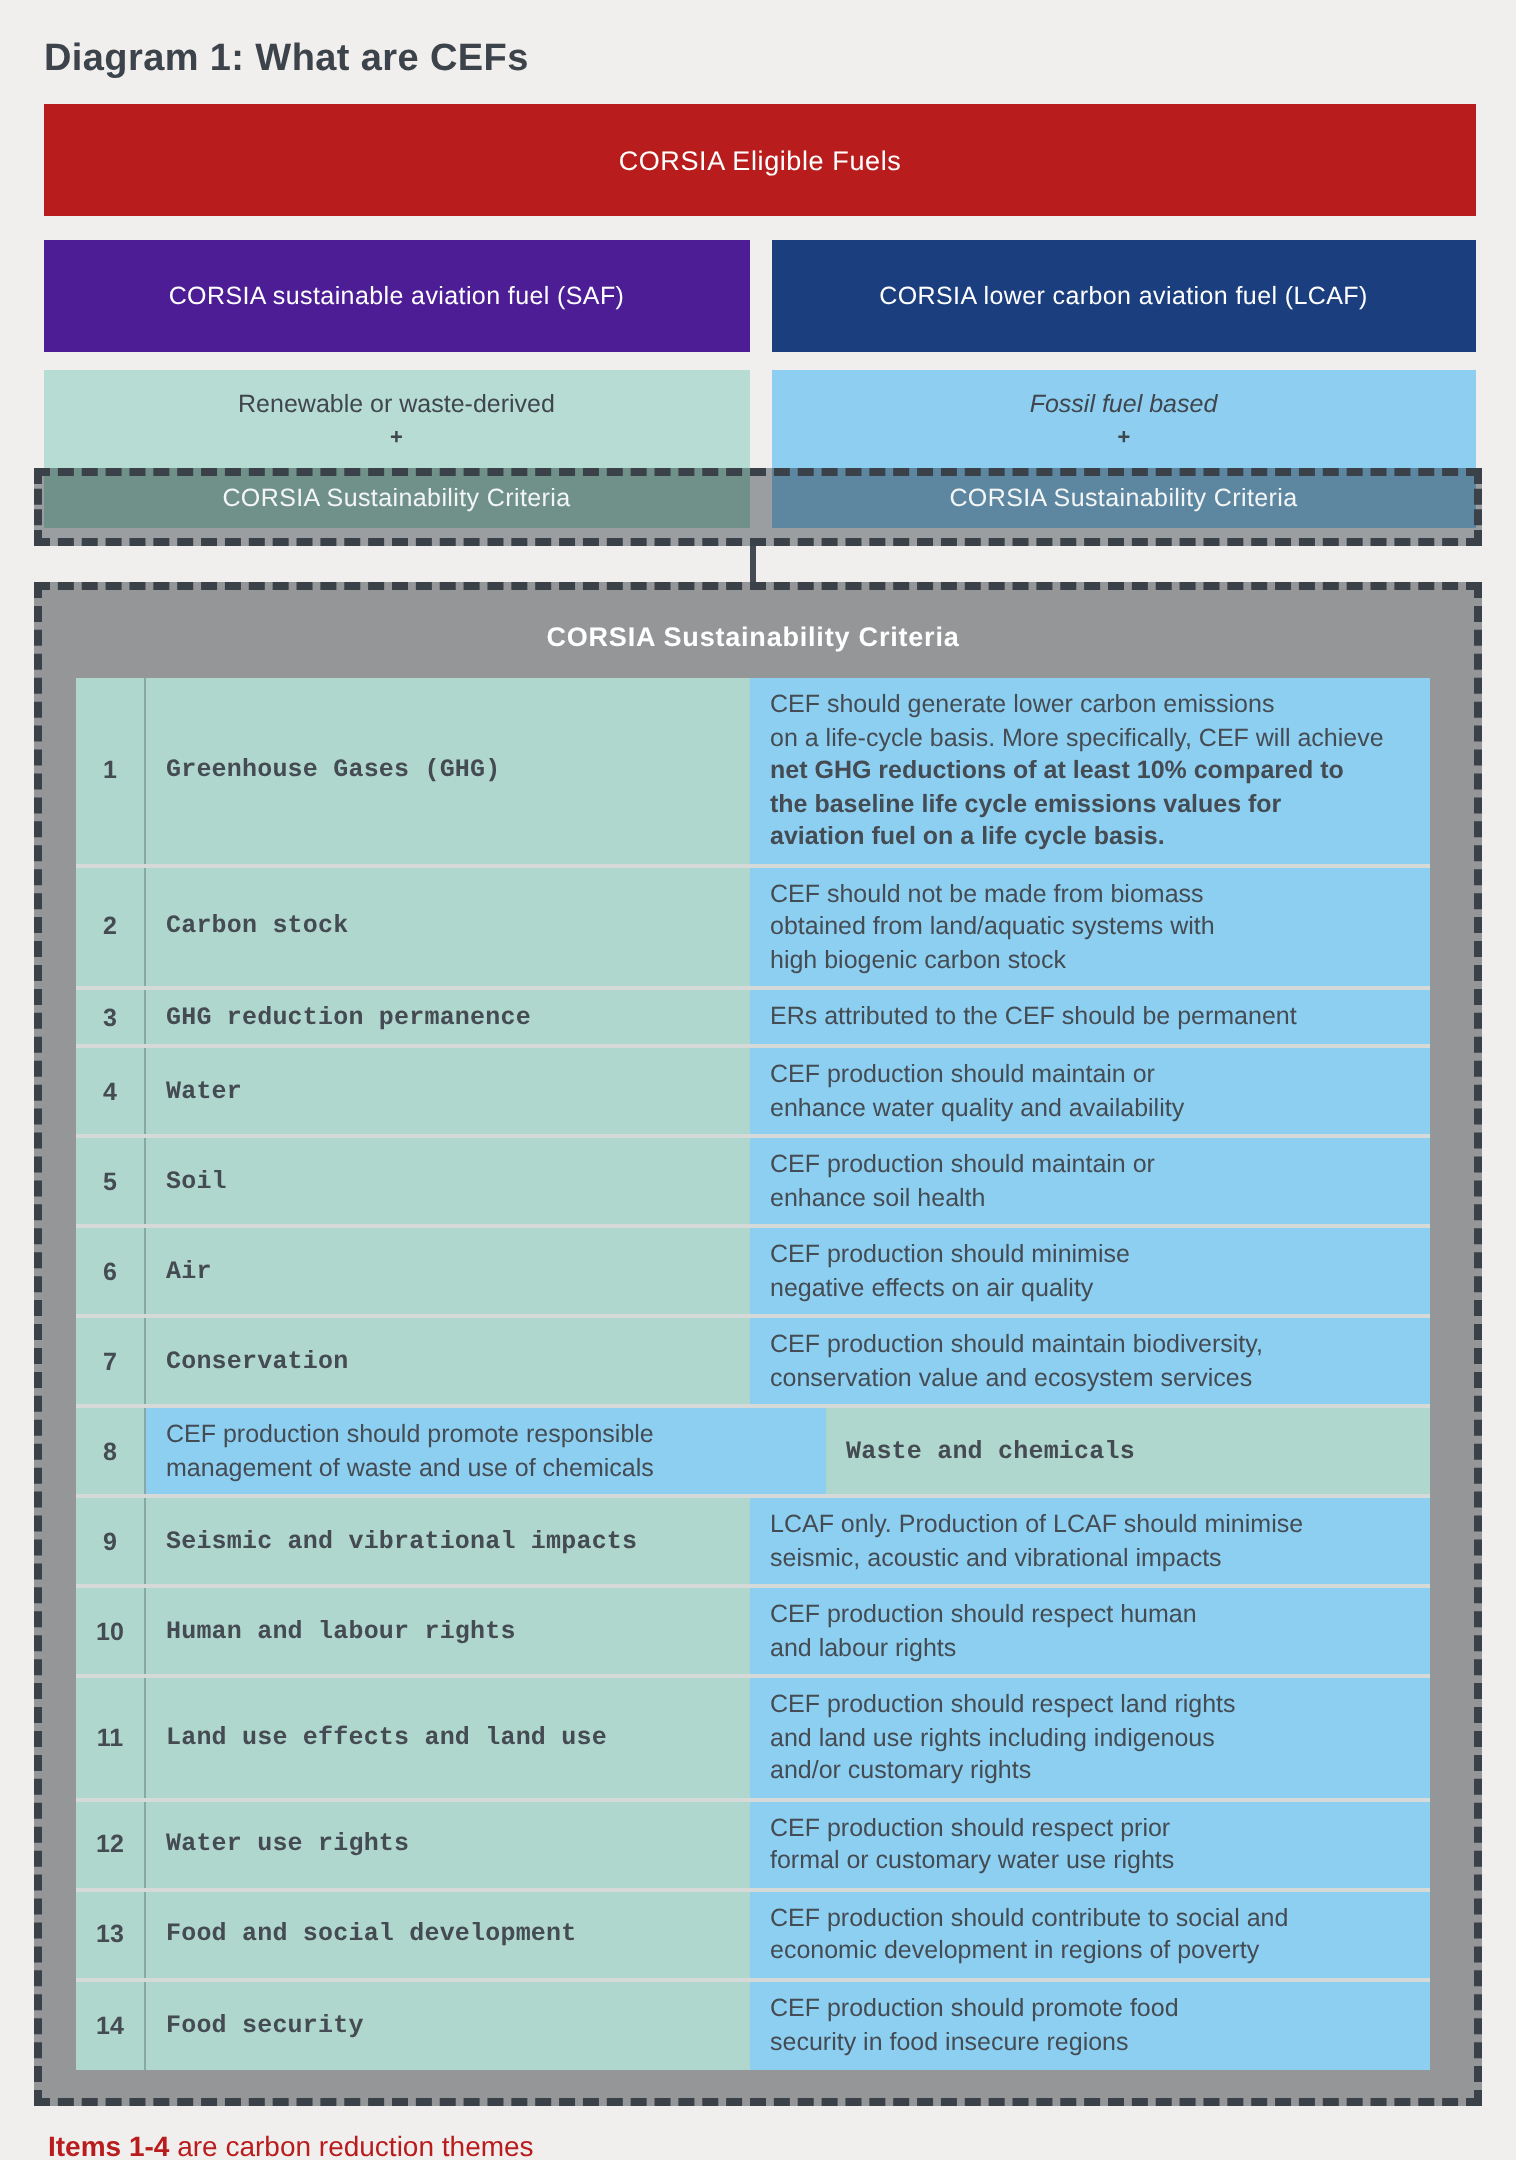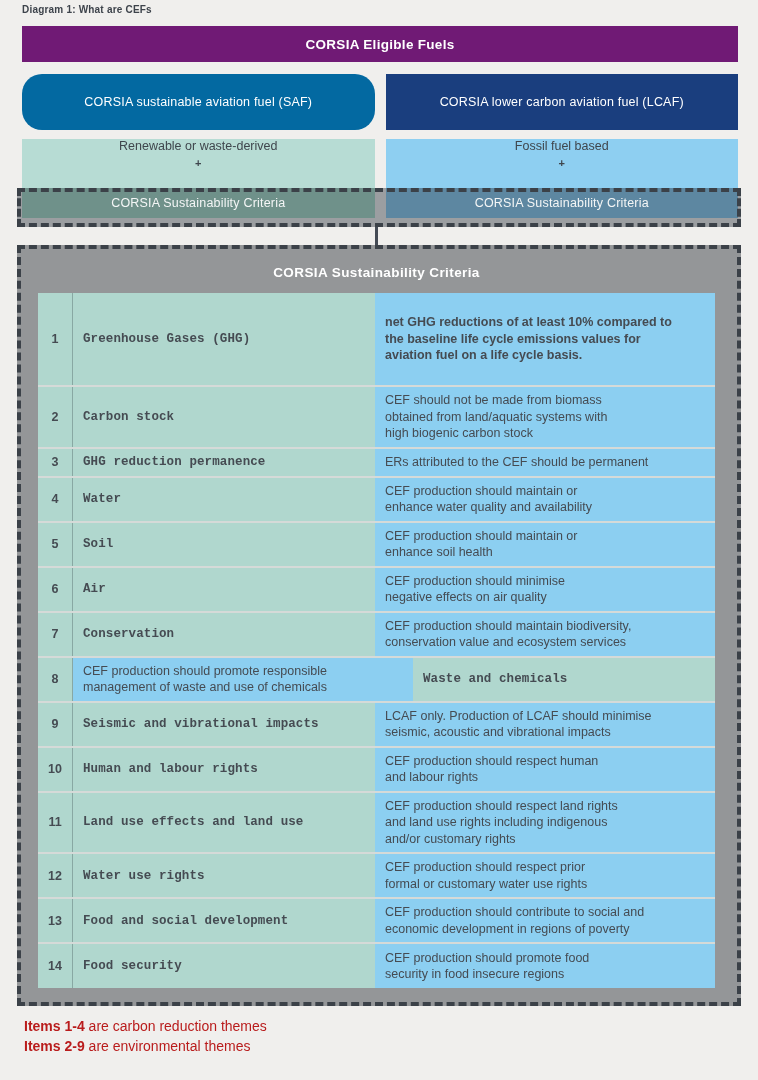--- a/index.html
+++ b/index.html
@@ -6,51 +6,51 @@
   html,body { background:#f0efed; }
   .page{
     position:relative; width:758px; height:1080px; overflow:hidden;
     background:#f0efed;
     font-family:"Liberation Sans","DejaVu Sans",sans-serif;
     color:#454b52;
   }
   .content{ padding:0 20px 0 22px; }
 
   .diagram-title{
-    margin-top:4px; font-size:10px; font-weight:700; color:#3d434b; letter-spacing:.2px;
+    margin-top:19px; font-size:19px; font-weight:700; color:#3d434b; letter-spacing:.2px;
   }
 
   .cef-header{
-    margin-top:11px; height:36px; background:#701a75;
+    margin-top:11px; height:56px; background:#b91c1c;
     display:flex; align-items:center; justify-content:center;
-    color:#fff; font-size:13.5px; font-weight:700; letter-spacing:.3px;
+    color:#fff; font-size:13.5px; font-weight:400; letter-spacing:.3px;
   }
 
   .branch-row{ margin-top:12px; display:flex; gap:11px; }
   .branch{
     flex:1; height:56px; display:flex; align-items:center; justify-content:center;
     color:#fff; font-size:12.5px; letter-spacing:.2px; text-align:center;
   }
-  .branch.saf{ background:#0369a1;border-radius:20px; }
+  .branch.saf{ background:#4c1d95; }
   .branch.lcaf{ background:#1a3e7e; }
 
   .upper-wrap{ position:relative; margin-top:9px; height:79px; }
   .band-backdrop{
     position:absolute; left:-5px; right:-3px; top:49px; height:39px;
     background:#9b9ea1; z-index:0;
   }
   .light-row{ position:relative; z-index:1; display:flex; gap:11px; height:79px; }
   .light-col{ flex:1; display:flex; flex-direction:column; }
   .basis{
     height:49px; display:flex; flex-direction:column; align-items:center; justify-content:flex-start;
-    font-size:12.5px; color:#3f464d;
+    padding-top:10px; font-size:12.5px; color:#3f464d;
   }
   .basis .plus{ margin-top:5px; font-size:11px; font-weight:700; color:#3f464d; line-height:1; }
   .light-col.green .basis{ background:#b7dcd4; }
-  .light-col.blue  .basis{ background:#8ecff1; }
+  .light-col.blue  .basis{ background:#8ecff1;font-style:italic; }
   .crit-bar{
     height:30px; display:flex; align-items:center; justify-content:center;
     color:#f4f6f6; font-size:12.5px; letter-spacing:.2px;
   }
   .light-col.green .crit-bar{ background:#6f918a; }
   .light-col.blue  .crit-bar{ background:#5d87a1; }
   .band-border{
     position:absolute; left:-5px; right:-3px; top:49px; height:39px;
     border:4px dashed #3b4148; z-index:2; pointer-events:none;
   }
@@ -147,21 +147,23 @@
 
     <div class="criteria-panel">
       <div class="panel-title">CORSIA Sustainability Criteria</div>
 
       <div class="c-table">
 
         <div class="t-row r1">
           <div class="cell num">1</div>
           <div class="cell label">Greenhouse Gases (GHG)</div>
           <div class="cell desc">
-            <div class="desc-text"><span class="b">net GHG reductions of at least 10% compared to
+            <div class="desc-text"><span>CEF should generate lower carbon emissions
+on a life-cycle basis. More specifically, CEF will achieve
+</span><span class="b">net GHG reductions of at least 10% compared to
 the baseline life cycle emissions values for
 aviation fuel on a life cycle basis.</span></div>
           </div>
         </div>
 
         <div class="t-row r2">
           <div class="cell num">2</div>
           <div class="cell label">Carbon stock</div>
           <div class="cell desc">
             <div class="desc-text"><span>CEF should not be made from biomass

